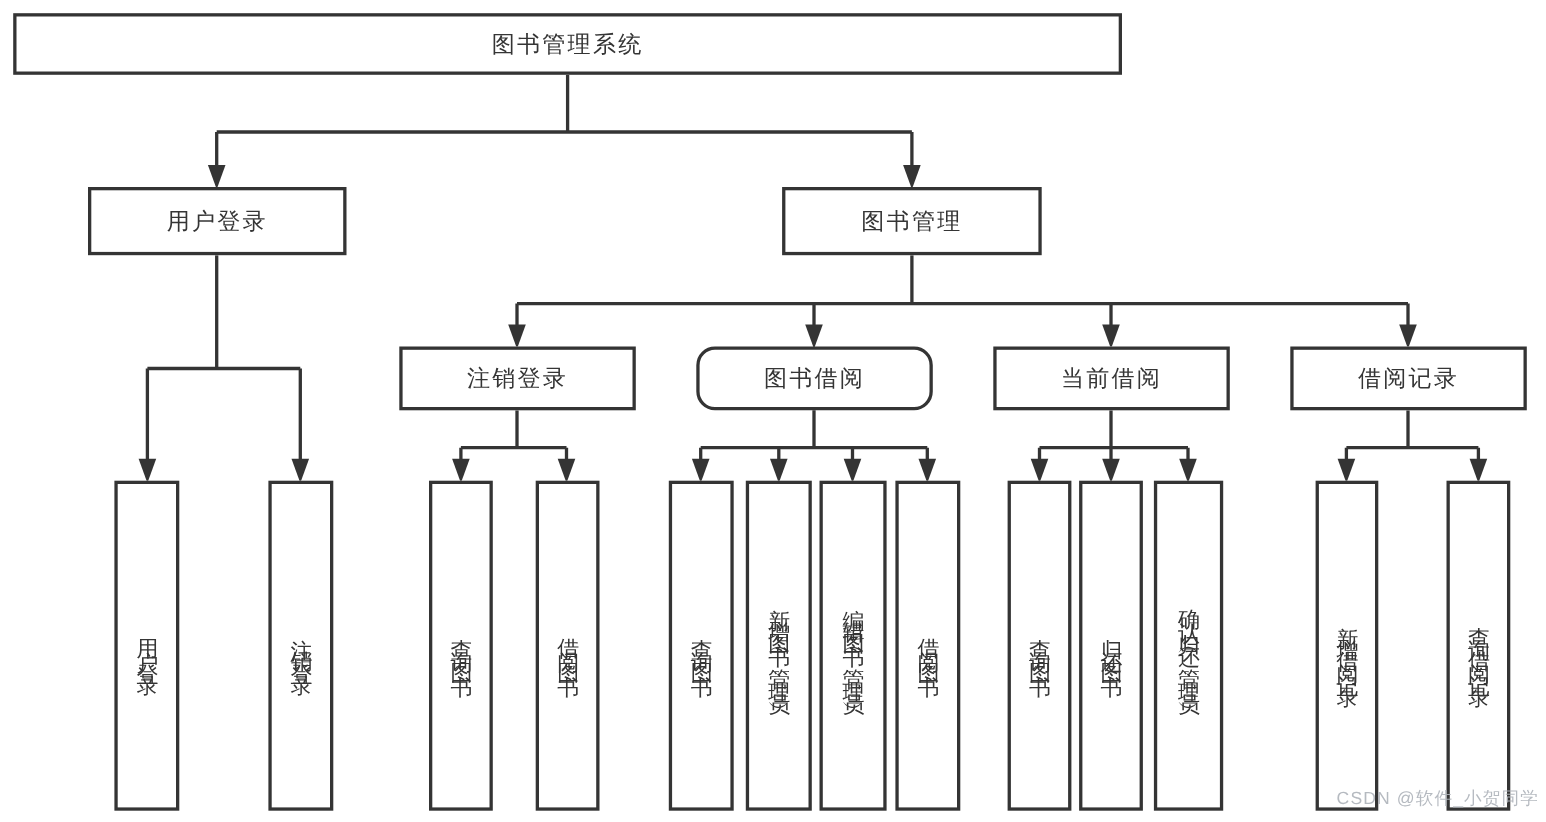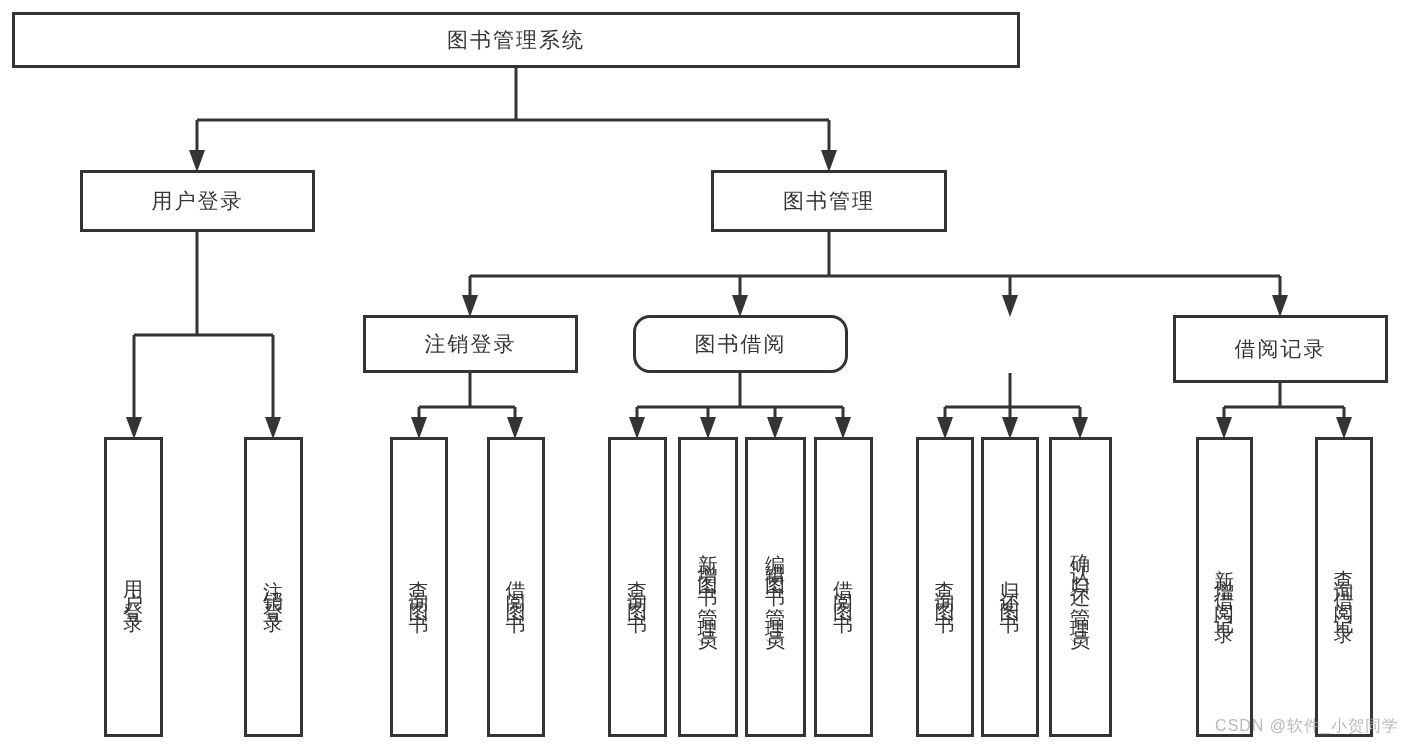--- a/index.html
+++ b/index.html
@@ -109,21 +109,24 @@
   <div class="node" style="left:711px; top:170px; width:236px; height:62px;">
     <span class="hlabel">图书管理</span>
   </div>
 
   <div class="node" style="left:363px; top:315px; width:215px; height:58px;">
     <span class="hlabel">注销登录</span>
   </div>
   <div class="node" style="left:633px; top:315px; width:215px; height:58px;border-radius:17px;">
     <span class="hlabel">图书借阅</span>
   </div>
-  <div class="node" style="left:1173px; top:315px; width:215px; height:68px;">
+  <div class="node" style="left:903px; top:315px; width:215px; height:58px;">
+    <span class="hlabel">当前借阅</span>
+  </div>
+  <div class="node" style="left:1173px; top:315px; width:215px; height:58px;">
     <span class="hlabel">借阅记录</span>
   </div>
 
   <div class="node" style="left:104px; top:437px; width:59px; height:300px;">
     <span class="vlabel">用户登录</span>
   </div>
   <div class="node" style="left:244px; top:437px; width:59px; height:300px;">
     <span class="vlabel">注销登录</span>
   </div>
 

